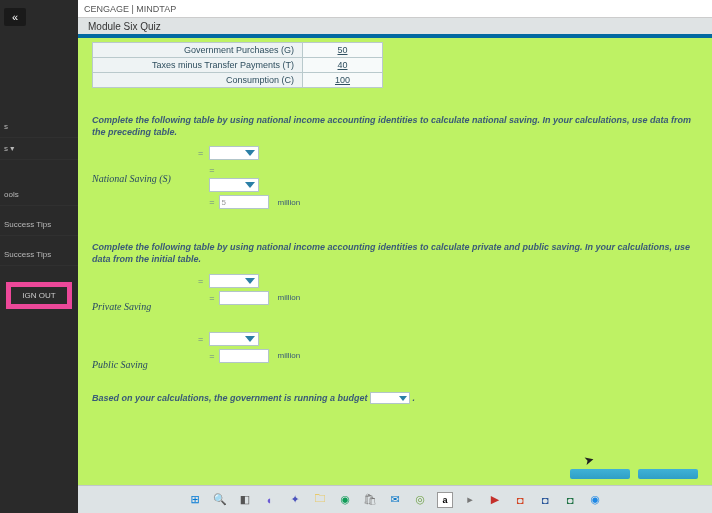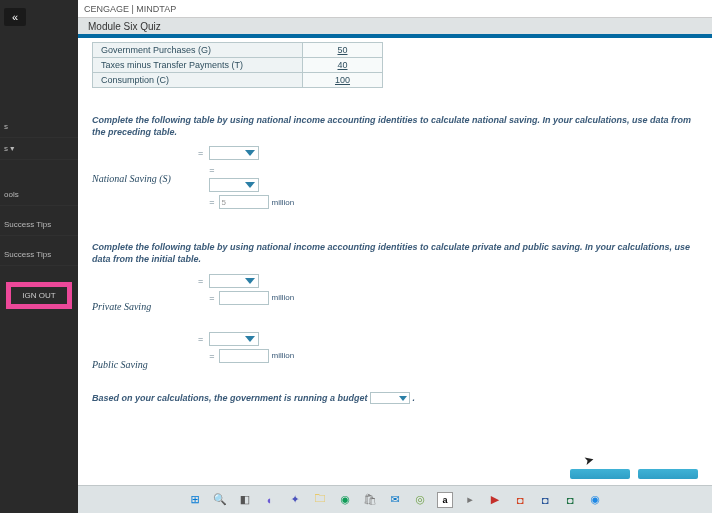--- a/index.html
+++ b/index.html
@@ -43,21 +43,21 @@
     .signout {
       margin: 16px 6px;
       padding: 4px 6px;
       border: 5px solid #ec4899;
       color: #ccc;
       font-size: 8px;
       text-align: center;
     }
     .main {
       flex: 1;
-      background: #ffffff;
+      background: #bef264;
       position: relative;
       overflow: hidden;
     }
     .topbar {
       height: 18px;
       background: #fff;
       border-bottom: 1px solid #ccc;
       font-size: 9px;
       color: #555;
       padding-left: 6px;
@@ -83,21 +83,21 @@
       border-collapse: collapse;
       margin-bottom: 26px;
     }
     .data-table td {
       border: 1px solid #b9c9cc;
       padding: 2px 8px;
       font-size: 9px;
       background: #f7fafa;
       color: #2f4f5f;
     }
-    .data-table td:first-child { text-align: left; width: 210px; background:#eef3f4; }
+    .data-table td:first-child { text-align: right; width: 210px; background:#eef3f4; }
     .data-table td:last-child { text-align: center; width: 80px; text-decoration: underline; }
     .fill-cell {
       background: #dfe9ea !important;
       border: 1px solid #9eb5b9;
       height: 14px;
     }
     .instr {
       font-style: italic;
       color: #3a5a78;
       margin: 4px 0 8px 0;
@@ -141,21 +141,21 @@
       width: 50px;
       height: 14px;
       border: 1px solid #b2c5c9;
       background: #fff;
       font-size: 8px;
       color:#999;
       padding-left:2px;
       display:inline-flex;
       align-items:center;
     }
-    .unit { font-size:8px; color:#3a5a78; margin-left:3px; }
+    .unit { font-size:8px; color:#3a5a78; margin-left:9px; }
     .stack { display:flex; flex-direction:column; gap:3px; }
     .inline-dd {
       width:40px; height:12px;
       border:1px solid #b2c5c9; background:#fff;
       display:inline-flex; align-items:center; justify-content:flex-end;
       padding-right:2px; vertical-align:middle;
     }
     .inline-dd .arrow-down { border-left-width:4px; border-right-width:4px; border-top-width:5px; }
     .footer-btns {
       position:absolute;

